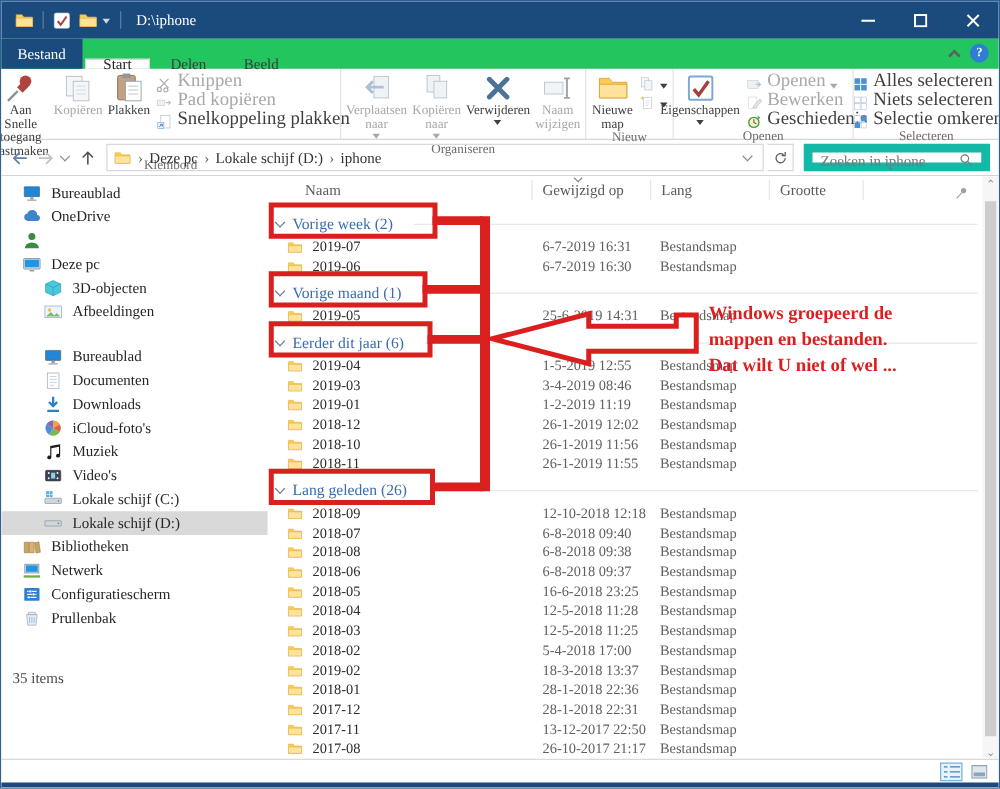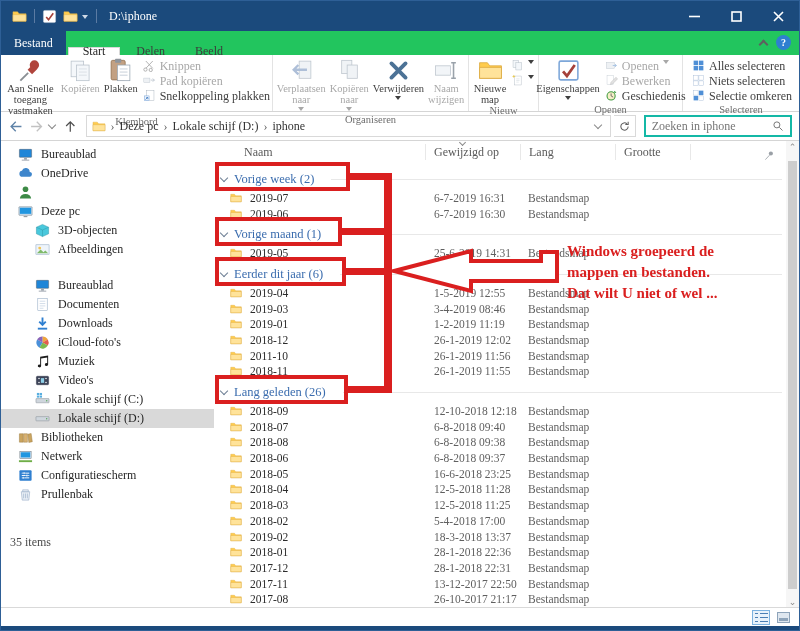--- a/index.html
+++ b/index.html
@@ -31,42 +31,42 @@
   
   .ribbon{height:57px;border-bottom:1px solid #d5d5d5;display:flex;background:#fff;}
   .rgroup{display:flex;flex-direction:column;border-right:1px solid #e3e3e3;padding:1px 1px 0 1px;flex:0 0 auto;}
   .rgc{flex:1;display:flex;align-items:flex-start;justify-content:center;}
   .rglabel{font-size:10.5px;color:#6d6d6d;text-align:center;padding:0 0 2px;}
   .bigbtn{display:flex;flex-direction:column;align-items:center;font-size:10.5px;line-height:11px;
     color:#3f3f3f;padding:2px 2px 0;text-align:center;white-space:pre-line;}
   .bigbtn .ico{width:25px;height:25px;display:block;}
   .bigbtn .ico svg{width:100%;height:100%;}
   .smallcol{display:flex;flex-direction:column;justify-content:flex-start;padding:3px 1px 0 3px;}
-  .smallitem{display:flex;align-items:flex-start;font-size:12px;height:15px;gap:4px;color:#3f3f3f;white-space:nowrap;}
+  .smallitem{display:flex;align-items:flex-end;font-size:15px;height:15px;gap:4px;color:#3f3f3f;white-space:nowrap;}
   .smallitem .ico{width:13px;height:13px;display:block;}
   .smallitem .ico svg{width:100%;height:100%;}
   .disabled{color:#a8a8a8;}
   .dcar{width:0;height:0;border:3px solid transparent;border-top:4px solid currentColor;margin-top:2px;}
   .smallitem .dcar{margin-top:1px;}
 
   
   .addressbar{height:29px;display:flex;align-items:center;border-bottom:1px solid #d5d5d5;padding:0 7px;gap:3px;background:#fff;}
   .navico{width:17px;height:17px;display:flex;}
   .navico svg{width:100%;height:100%;}
   .chevdn{width:6px;height:6px;border-right:1.7px solid #8a8a8a;border-bottom:1.7px solid #8a8a8a;transform:rotate(45deg);margin:0 4px 3px 2px;}
   .crumbbox{width:540px;height:22px;border:1px solid #d9d9d9;display:flex;align-items:center;font-size:12px;color:#333;
     padding:0 5px;gap:5px;margin-left:4px;}
   .crumb{white-space:nowrap;}
   .crumbsep{color:#666;font-size:12px;}
   .crumbbox .ico{width:14px;height:12px;}
   .crumbbox .ico svg{width:14px;height:12px;}
   .crumbend{margin-left:auto;display:flex;align-items:center;}
   .refreshbtn{width:22px;height:22px;display:flex;align-items:center;justify-content:center;border:1px solid #d9d9d9;border-left:none;}
   .refreshbtn svg{width:13px;height:13px;}
-  .searchbox{width:152px;height:22px;border:2px solid #14b8a6;display:flex;align-items:center;font-size:12px;
+  .searchbox{width:152px;height:22px;border:7px solid #14b8a6;display:flex;font-size:12px;
     color:#767676;padding:0 6px;margin-left:5px;}
   .searchbox svg{width:12px;height:12px;margin-left:auto;}
 
   
   .main{position:absolute;top:140px;left:0;right:0;bottom:23px;display:flex;overflow:hidden;background:#fff;}
   .sidebar{width:213px;position:relative;font-size:12px;color:#262626;padding-top:4px;flex:0 0 213px;}
   .srow{height:19px;display:flex;align-items:center;padding-left:17px;gap:8px;white-space:nowrap;}
   .srow.d1{padding-left:34px;}
   .srow.sel{background:#d9d9d9;}
   .srow .ico{width:15px;height:15px;flex:0 0 15px;}
@@ -667,21 +667,21 @@
             <div class="ctype">Bestandsmap</div>
             <div></div>
             <div></div>
           </div>
           <div class="lrow">
             <div class="cname">
               <span class="ico "><svg viewBox="0 0 32 32">
                   <path d="M2 6h10l3 4h15v16H2Z" fill="#ffcc4d" stroke="#dba93f"></path>
                   <path d="M2 12h28v14H2Z" fill="#ffe39a" stroke="#dba93f"></path>
                 </svg></span>
-              <span>2011-10</span>
+              <span>2018-10</span>
             </div>
             <div class="cdate">26-1-2019 11:56</div>
             <div class="ctype">Bestandsmap</div>
             <div></div>
             <div></div>
           </div>
           <div class="lrow">
             <div class="cname">
               <span class="ico "><svg viewBox="0 0 32 32">
                   <path d="M2 6h10l3 4h15v16H2Z" fill="#ffcc4d" stroke="#dba93f"></path>

